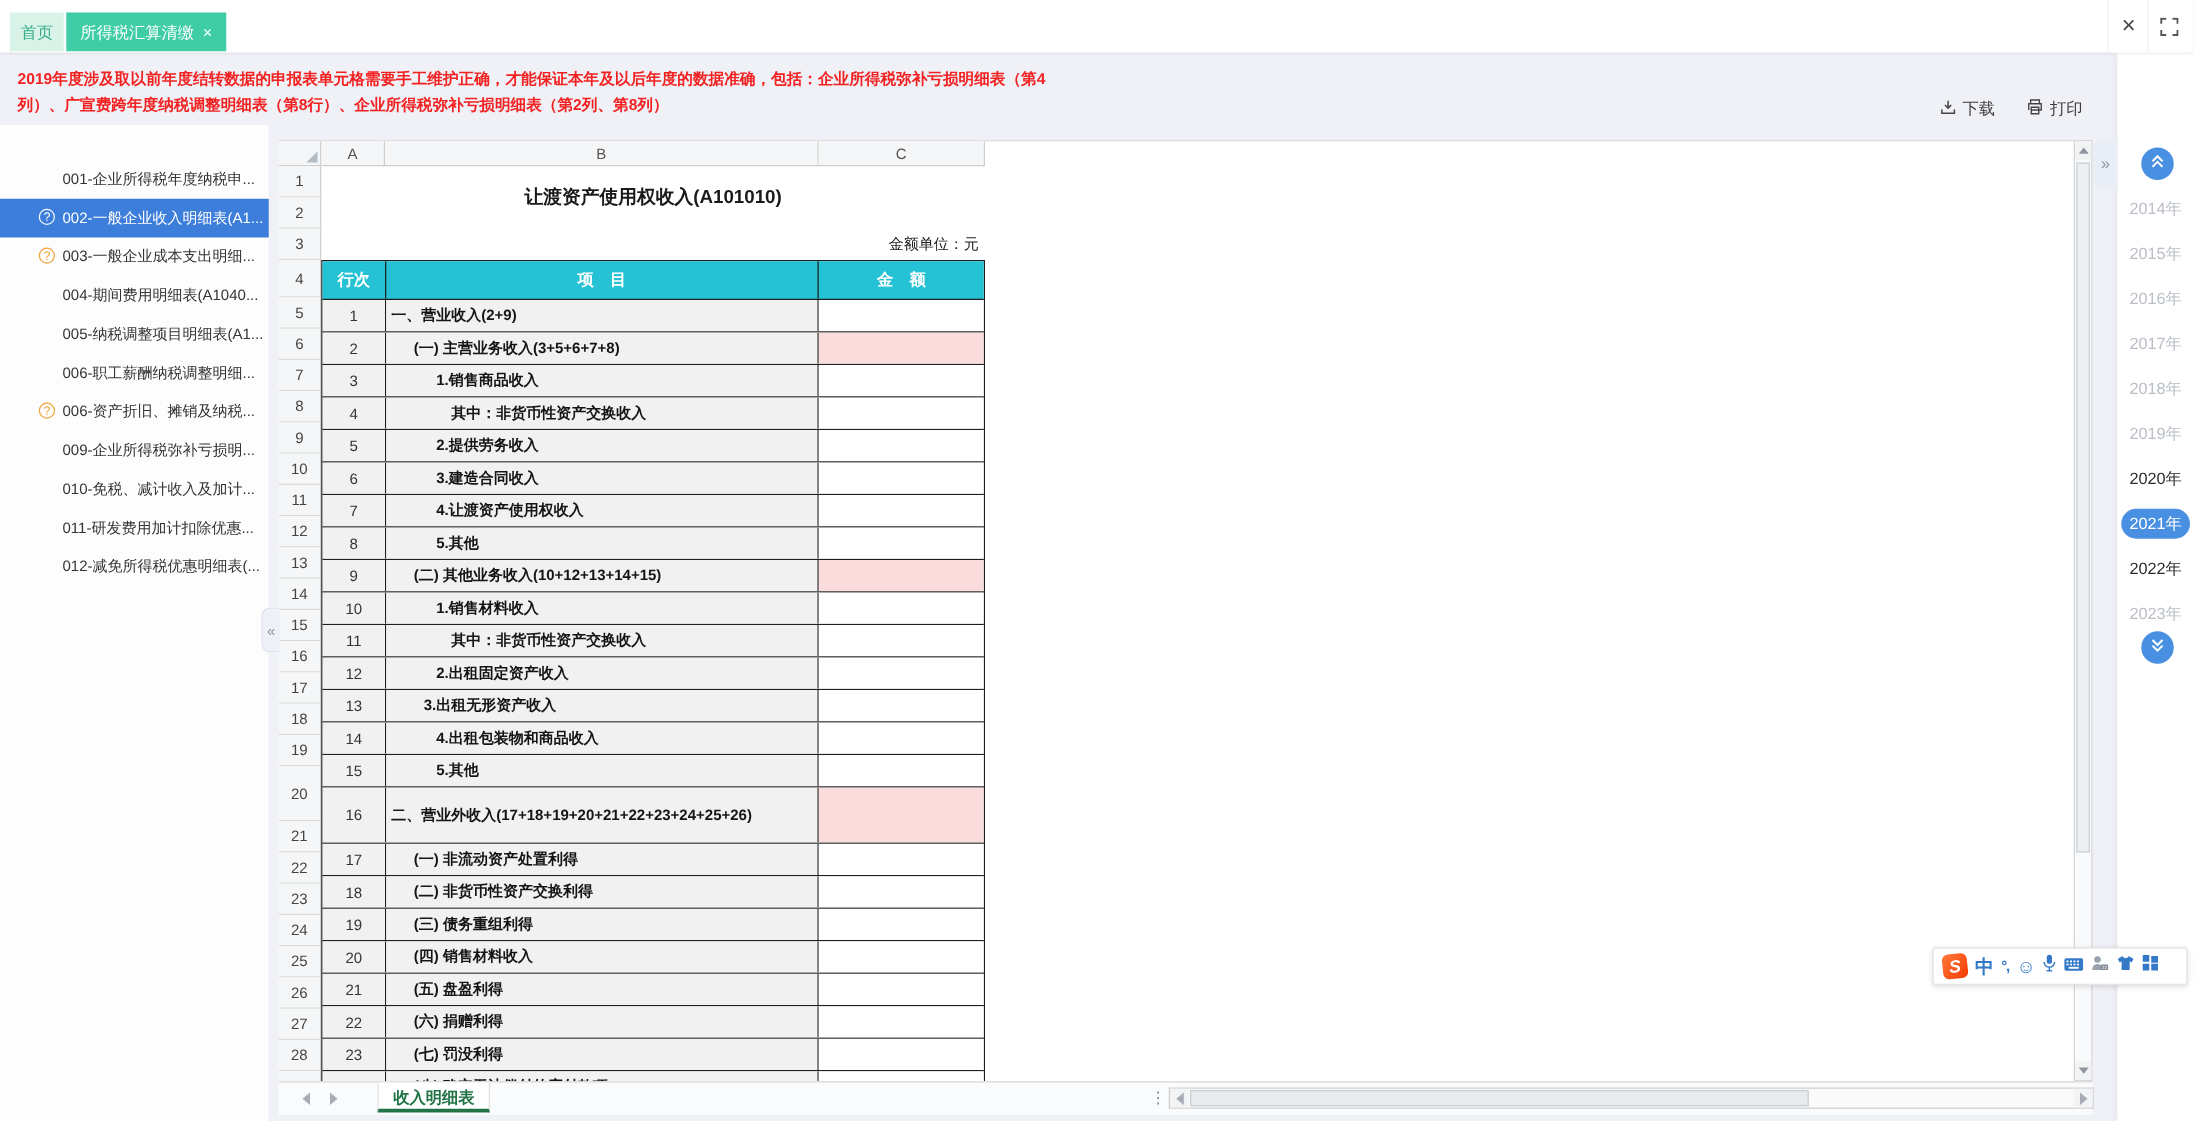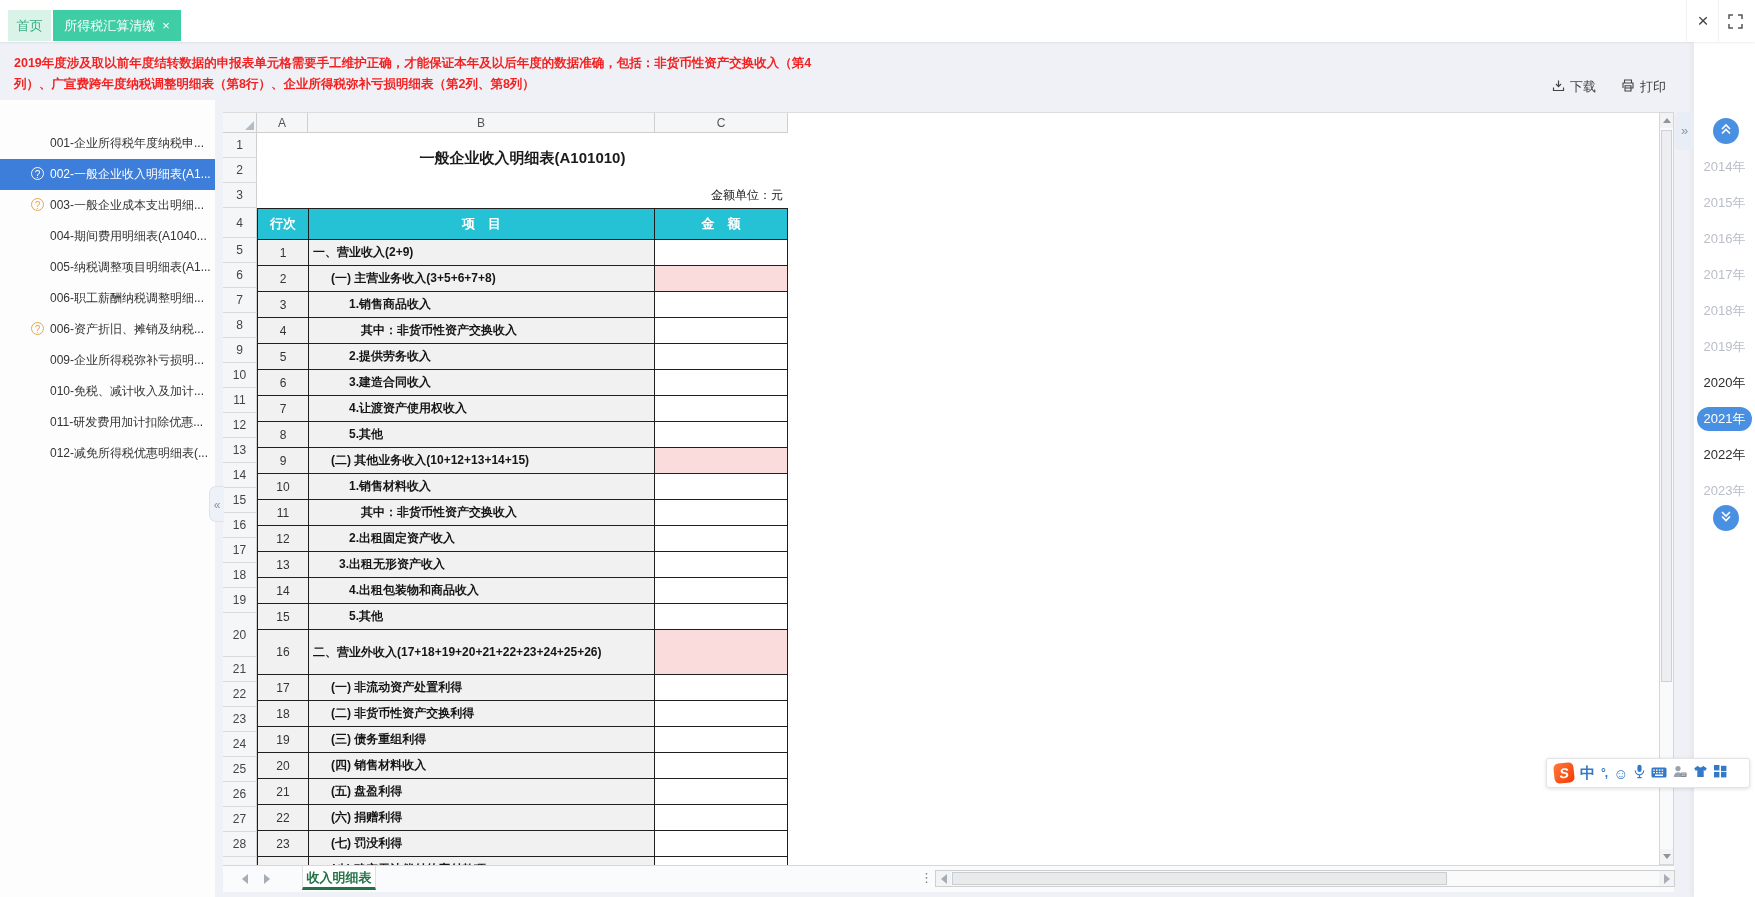--- a/index.html
+++ b/index.html
@@ -60,21 +60,21 @@
   .vs-up{top:0;} .vs-dn{bottom:0;}
   .tri-up{width:0;height:0;border-left:4px solid transparent;border-right:4px solid transparent;border-bottom:5px solid #8d959d;}
   .tri-dn{width:0;height:0;border-left:4px solid transparent;border-right:4px solid transparent;border-top:5px solid #8d959d;}
   .vs-thumb{position:absolute;left:1px;top:17px;width:11px;height:552px;background:#eceef1;border:1px solid #ccd1d7;box-sizing:border-box;cursor:grab;}
   
   .tabbar{position:absolute;left:223px;top:865px;width:1451px;height:27px;background:#fafbfc;border-top:1px solid #d8d8d8;box-sizing:border-box;}
   .nav-arr{position:absolute;top:7px;width:12px;height:12px;display:flex;align-items:center;justify-content:center;cursor:pointer;}
   .nav-prev{left:16px;} .nav-next{left:38px;}
   .tri-l{width:0;height:0;border-top:5px solid transparent;border-bottom:5px solid transparent;border-right:6px solid #a7adb4;}
   .tri-r{width:0;height:0;border-top:5px solid transparent;border-bottom:5px solid transparent;border-left:6px solid #a7adb4;}
-  .sheettab{position:absolute;left:79px;top:0;width:74px;height:24px;background:#fff;border-left:1px solid #e0e0e0;border-right:1px solid #e0e0e0;border-bottom:3px solid var(--sheet_tab_green,#217346);color:var(--sheet_tab_green,#217346);font-size:13px;font-weight:bold;text-align:center;line-height:24px;cursor:pointer;box-sizing:border-box;}
+  .sheettab{position:absolute;left:79px;top:0;width:90px;height:24px;background:#fff;border-left:1px solid #e0e0e0;border-right:1px solid #e0e0e0;border-bottom:3px solid var(--sheet_tab_green,#217346);color:var(--sheet_tab_green,#217346);font-size:13px;font-weight:bold;text-align:center;line-height:24px;cursor:pointer;box-sizing:border-box;}
   .dots{position:absolute;left:697px;top:4px;color:#7e858c;font-size:13px;cursor:col-resize;}
   .hscroll{position:absolute;left:712px;top:4px;width:740px;height:17px;background:#fafafa;border:1px solid #cfcfcf;box-sizing:border-box;}
   .hs-btn{position:absolute;top:0;width:15px;height:15px;background:#f2f3f4;display:flex;align-items:center;justify-content:center;cursor:pointer;}
   .hs-l{left:0;} .hs-r{right:0;}
   .hs-thumb{position:absolute;left:16px;top:1px;width:495px;height:13px;background:#e8eaec;border:1px solid #c8cdd2;box-sizing:border-box;cursor:grab;}
   
   .yearpanel{position:absolute;left:1694px;top:42px;width:61px;height:855px;background:#fff;box-shadow:-2px 0 6px rgba(0,0,0,.05);}
   .expand{position:absolute;left:1675px;top:112px;width:19px;height:38px;background:#e9edf5;border-radius:5px 0 0 5px;color:#8b95a8;font-size:13px;line-height:38px;text-align:center;cursor:pointer;z-index:2;}
   .jump{position:absolute;left:19px;width:26px;height:26px;border-radius:50%;background:var(--jump_circle,#4a90e2);display:flex;align-items:center;justify-content:center;cursor:pointer;}
   .jump.up{top:76px;} .jump.dn{top:463px;}
@@ -100,21 +100,21 @@
   </div>
   <div class="winbtn close">×</div>
   <div class="winbtn fs">
     <svg width="15" height="15" viewBox="0 0 15 15">
         <path d="M1 5V1h4 M10 1h4v4 M14 10v4h-4 M5 14H1v-4" stroke="#555" stroke-width="1.5" fill="none"></path>
       </svg>
   </div>
 </div>
 
 <div class="notice">
-  <div>2019年度涉及取以前年度结转数据的申报表单元格需要手工维护正确，才能保证本年及以后年度的数据准确，包括：非货币性资产交换收入（第4</div>
+  <div>2019年度涉及取以前年度结转数据的申报表单元格需要手工维护正确，才能保证本年及以后年度的数据准确，包括：企业所得税弥补亏损明细表（第4</div>
   <div>列）、广宣费跨年度纳税调整明细表（第8行）、企业所得税弥补亏损明细表（第2列、第8列）</div>
 </div>
 
 <div class="act act-dl">
   <span><svg width="13" height="13" viewBox="0 0 13 13">
         <path d="M6.5 1.5v6 M4 5l2.5 2.6L9 5 M1.5 8.5v3h10v-3" stroke="#444" stroke-width="1.2" fill="none"></path>
       </svg></span>
   <span>下载</span>
 </div>
 <div class="act act-pr">
@@ -173,21 +173,21 @@
       <div class="rn" style="height: 25px;">22</div>
       <div class="rn" style="height: 25px;">23</div>
       <div class="rn" style="height: 25px;">24</div>
       <div class="rn" style="height: 25px;">25</div>
       <div class="rn" style="height: 25px; text-align: right;">26</div>
       <div class="rn" style="height: 25px;">27</div>
       <div class="rn" style="height: 25px;">28</div>
       <div class="rn" style="height: 9px;"></div>
     </div>
   <div class="tablewrap">
-    <div class="titlecell">一般企业收入明细表(A101010)</div>
+    <div class="titlecell">让渡资产使用权收入(A101010)</div>
     <div class="unitrow">金额单位：元</div>
     <div class="tbl">
       <div class="hrow">
         <div class="h-no">行次</div>
         <div class="h-item">项　目</div>
         <div class="h-amt">金　额</div>
       </div>
       <div id="tablerows">
           <div class="drow" style="height: 25px;">
             <div class="c-no">1</div>

